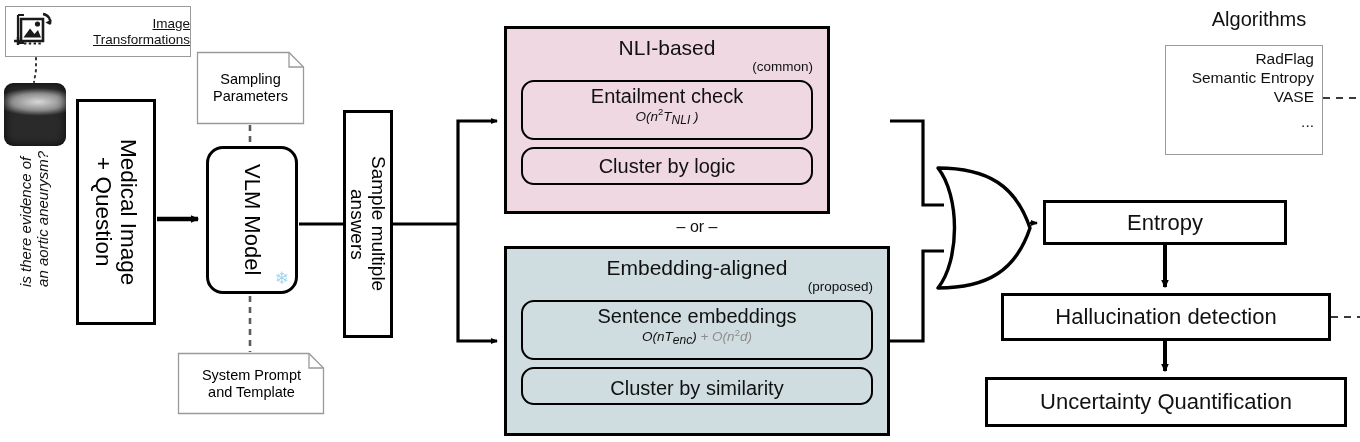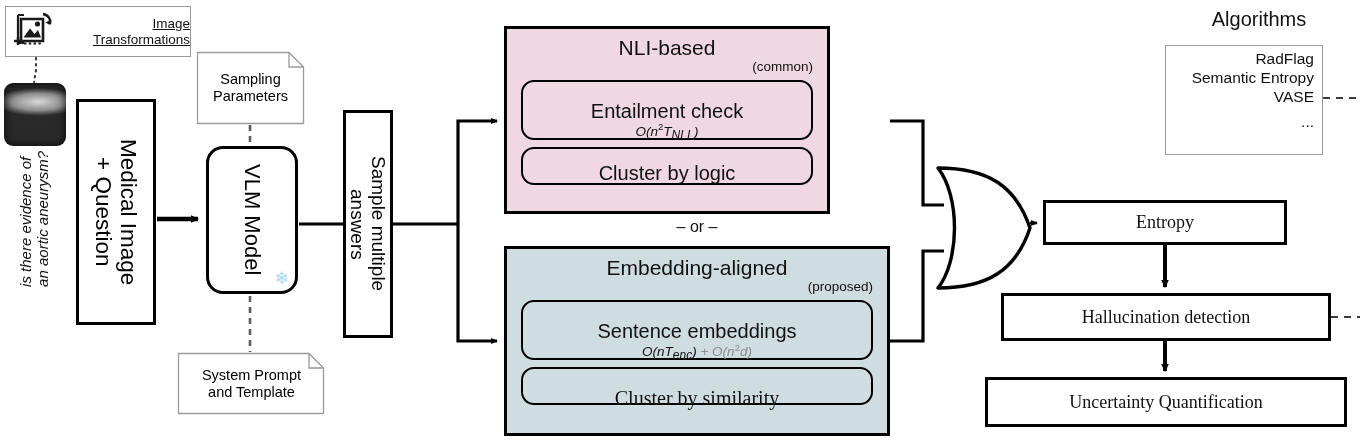--- a/index.html
+++ b/index.html
@@ -101,41 +101,41 @@
     border: 3px solid #000;
     padding: 4px 14px 12px;
   }
   .panel .ptitle { text-align: center; font-size: 21px; color: #111; margin-top: 3px; }
   .panel .psub   { text-align: right; font-size: 13.5px; color: #111; margin-top: -1px; margin-bottom: 6px;}
   .subbox {
     border: 2.5px solid #000;
     border-radius: 13px;
     background: transparent;
     text-align: center;
-    padding: 18px 0 4px;
+    padding: 3px 0 4px;
     margin-bottom: 7px;
   }
   .subbox .main { font-size: 20px; color: #111; line-height: 1.1; }
   .subbox .cx   { font-size: 13.5px; font-style: italic; color: #111; margin-top: -1px; }
   .cx .dim { color: #8d8d8d; }
   .cx sub { font-size: 12px; font-style: italic; }
   .cx sup { font-size: 9.5px; font-style: normal; }
 
   #nli  { left: 504px; top: 26px;  width: 326px; height: 188px; background: #efd8e1; }
   #emb  { left: 504px; top: 246px; width: 386px; height: 190px; background: #cfdde1; }
   #orlabel {
     left: 504px; top: 218px; width: 386px;
     text-align: center; font-size: 16px; color: #111;
   }
 
   
   #entropy   { left: 1043px; top: 200px; width: 244px; height: 45px; }
   #halluc    { left: 1001px; top: 293px; width: 330px; height: 48px; }
   #uq        { left: 985px; top: 377px; width: 362px; height: 50px; }
-  #entropy span, #halluc span, #uq span { font-size: 18px; color: #111; font-family: Liberation Serif, serif; }
+  #entropy span, #halluc span, #uq span { font-size: 22px; color: #111; }
 
   
   #algtitle {
     left: 1169px; top: 8px; width: 180px;
     text-align: center; font-size: 20px; color: #111;
   }
   #algbox {
     left: 1165px; top: 45px; width: 158px; height: 110px;
     padding: 4px 8px 0 4px;
     text-align: right;
@@ -267,21 +267,21 @@
 
   <div class="panel" id="emb">
     <div class="ptitle">Embedding-aligned</div>
     <div class="psub">(proposed)</div>
     <div class="subbox" style="height:60px;">
       <div class="main">Sentence embeddings</div>
       <div class="cx">
         <i>O</i>(<i>n</i><i>T</i><sub><i>enc</i></sub>) <span class="dim">+ <i>O</i>(<i>n</i><sup>2</sup><i>d</i>)</span>
       </div>
     </div>
-    <div class="subbox" style="height:38px; display:flex; align-items:flex-start; justify-content:center;font-family:Liberation Serif, serif;">
+    <div class="subbox" style="height:38px; display:flex; align-items:flex-end; justify-content:center;">
       <div class="main">Cluster by similarity</div>
     </div>
   </div>
 
   <div class="abs" id="algtitle">Algorithms</div>
   <div class="abs thinbox" id="algbox">
     <div>RadFlag</div>
     <div>Semantic Entropy</div>
     <div>VASE</div>
     <div class="dots">...</div>

